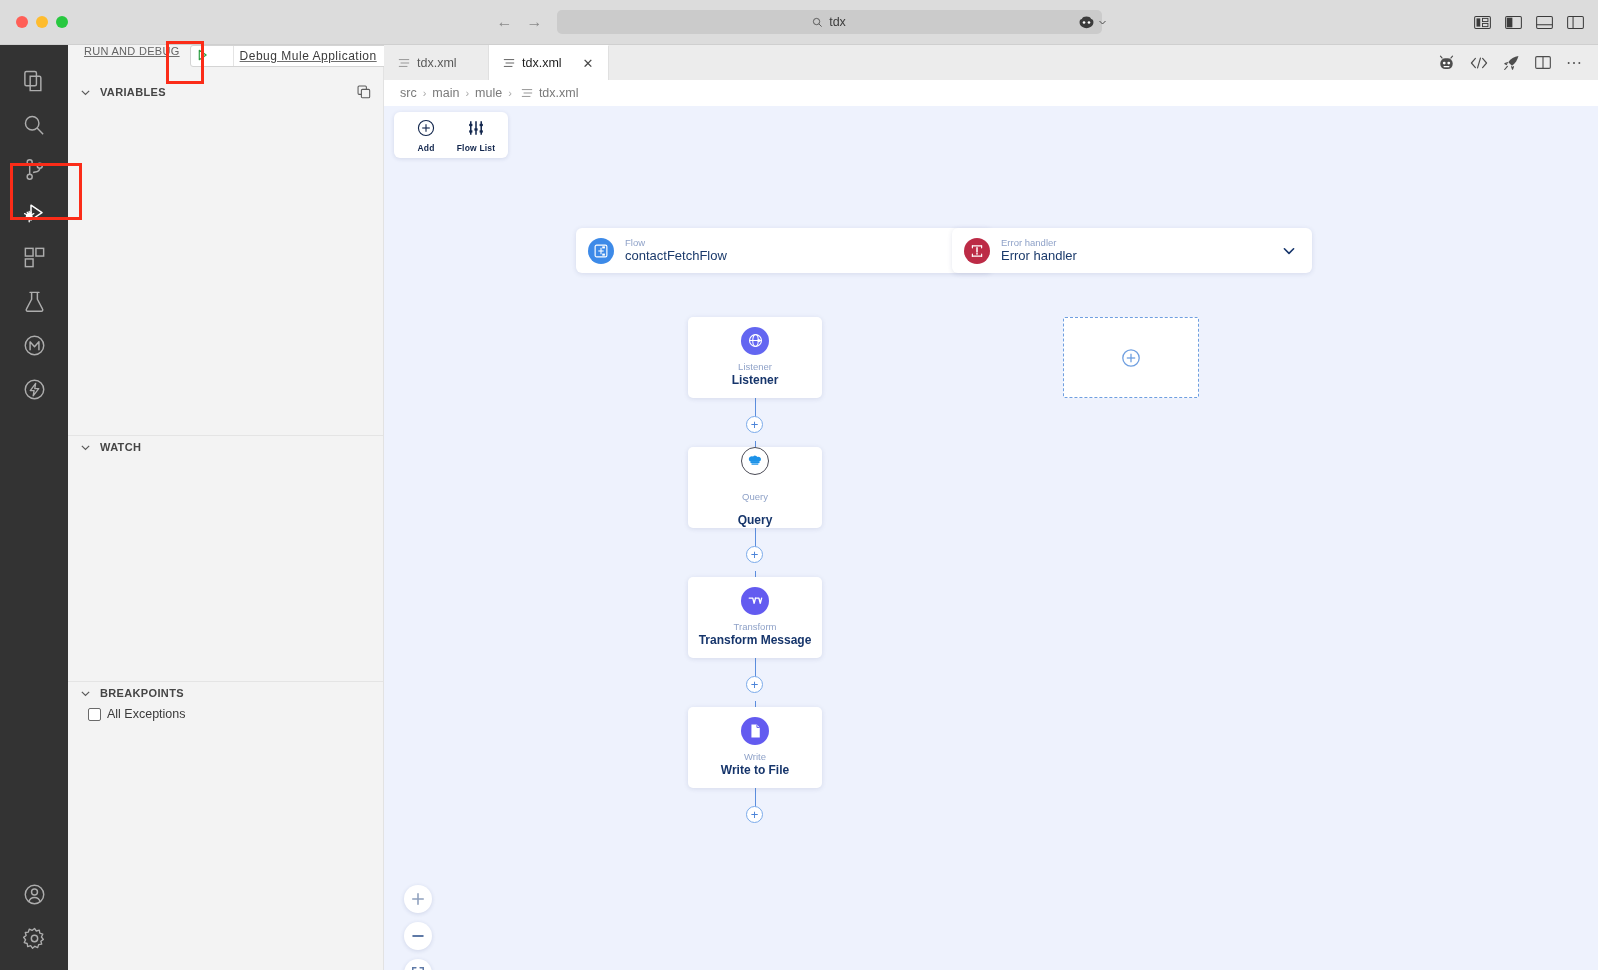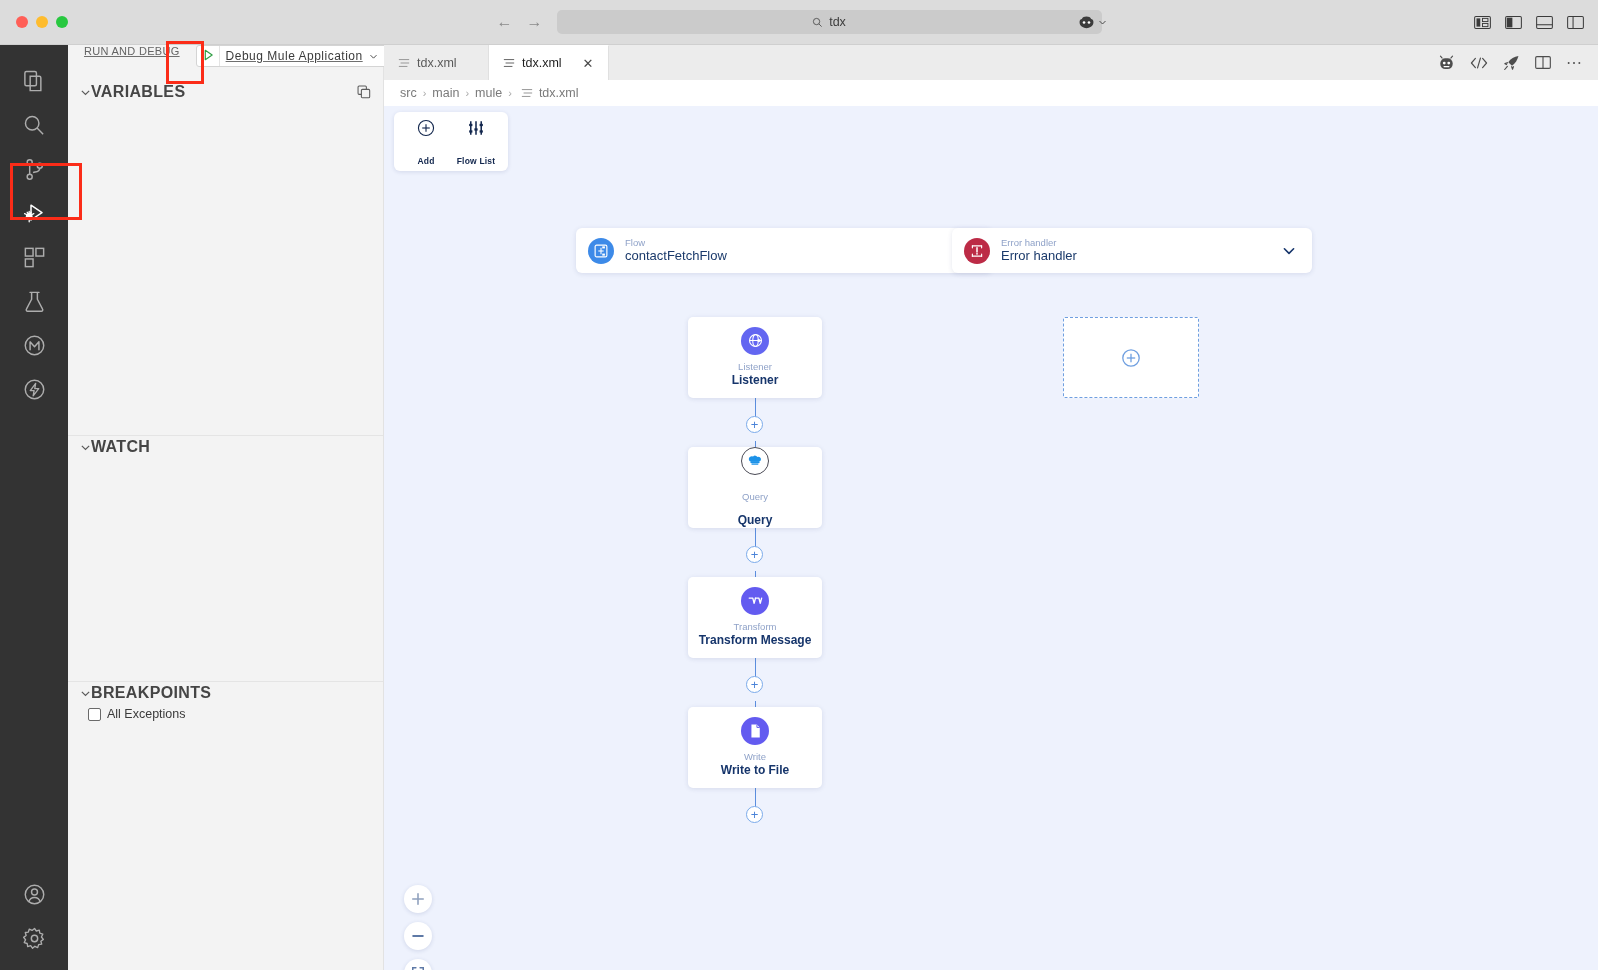--- a/index.html
+++ b/index.html
@@ -60,37 +60,37 @@
     position: relative;
   }
   .panel-header {
     height: 36px; display: flex; align-items: flex-start; gap: 6px;
     padding: 0 10px 0 16px; font-size: 11px; letter-spacing: .5px;
     color: #6f6f6f; font-weight: 400; text-decoration: underline;
   }
   .panel-title { font-size: 11px; letter-spacing: .3px; color: #646464; white-space: nowrap; }
   .debug-launch {
     display: flex; align-items: center; height: 22px; background: #ffffff;
-    border: 1px solid #d4d4d4; border-radius: 3px; margin-left: 10px;
+    border: 1px solid #d4d4d4; border-radius: 3px; margin-left: 4px; gap: 20px;
   }
   .play-btn { padding: 0 5px 0 6px; color: #2f9e44; font-size: 11px; line-height: 1; cursor: pointer; }
   .launch-sel {
     display: flex; align-items: center; gap: 6px; padding: 0 8px 0 6px;
     font-size: 12px; color: #3b3b3b; white-space: nowrap; cursor: pointer;
     border-left: 1px solid #e4e4e4; height: 100%;
   }
   .hdr-icon { color: #5a5a5a; cursor: pointer; display: flex; align-items: center; }
 
   .section {
     border-top: 1px solid #e4e4e4;
     display: flex; flex-direction: column;
   }
   .section-hdr {
-    height: 22px; display: flex; align-items: center; gap: 0; padding-left: 12px;
-    font-size: 16px; font-weight: bold; letter-spacing: .35px; color: #454545; cursor: pointer;
+    height: 22px; display: flex; align-items: center; gap: 9px; padding-left: 12px;
+    font-size: 11px; font-weight: bold; letter-spacing: .35px; color: #454545; cursor: pointer;
   }
   .section-hdr .chev { color: #5a5a5a; display: flex; }
   .section-body { flex: 1; position: relative; }
   .sec-actions { margin-left: auto; padding-right: 12px; display: flex; align-items: center; color: #5a5a5a; }
 
   .bp-row { display: flex; align-items: center; gap: 6px; padding: 3px 0 0 20px; font-size: 12.5px; color: #3b3b3b; }
   .bp-check {
     width: 13px; height: 13px; border: 1px solid #6a6a6a; border-radius: 2px; background: #fff;
     display: inline-block; cursor: pointer;
   }
@@ -113,21 +113,21 @@
   }
   .bc-sep { color: #a9a9a9; font-size: 11px; }
 
   
   .canvas { flex: 1; position: relative; background: #eef2fd; overflow: hidden; }
   .canvas-toolbar {
     position: absolute; left: 10px; top: 6px; background: #ffffff; border-radius: 6px;
     box-shadow: 0 1px 4px rgba(30,50,110,.13); display: flex; gap: 4px; padding: 7px 9px 5px;
   }
   .tool-btn {
-    display: flex; flex-direction: column; align-items: center; gap: 19px; width: 46px;
+    display: flex; flex-direction: column; align-items: center; gap: 6px; width: 46px;
     cursor: pointer; color: #12264d;
   }
   .tool-btn .tl { font-size: 8.5px; font-weight: bold; letter-spacing: .2px; color: #12264d; }
 
   
   .flow-card {
     position: absolute; height: 45px; background: #ffffff; border-radius: 6px;
     box-shadow: 0 1px 5px rgba(30,50,110,.12);
     display: flex; align-items: center; padding: 0 16px 0 12px; cursor: pointer;
   }

